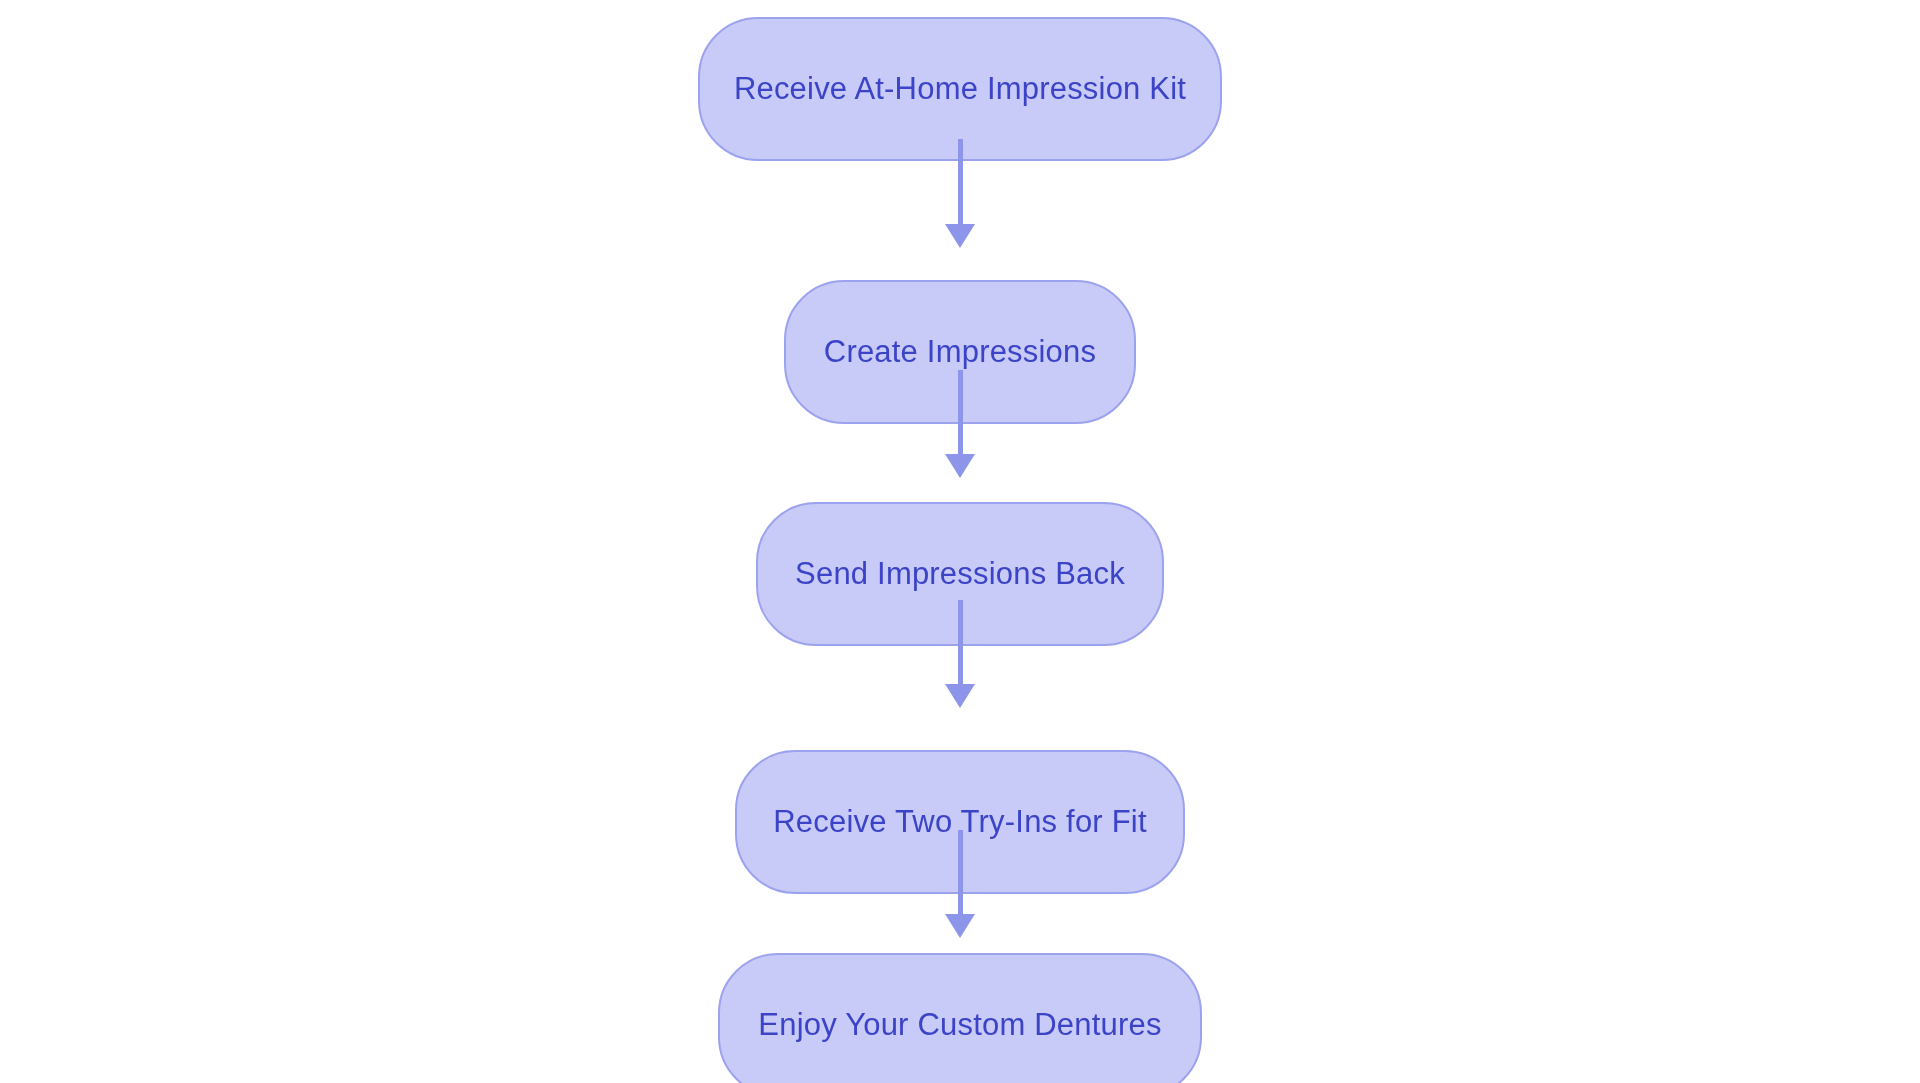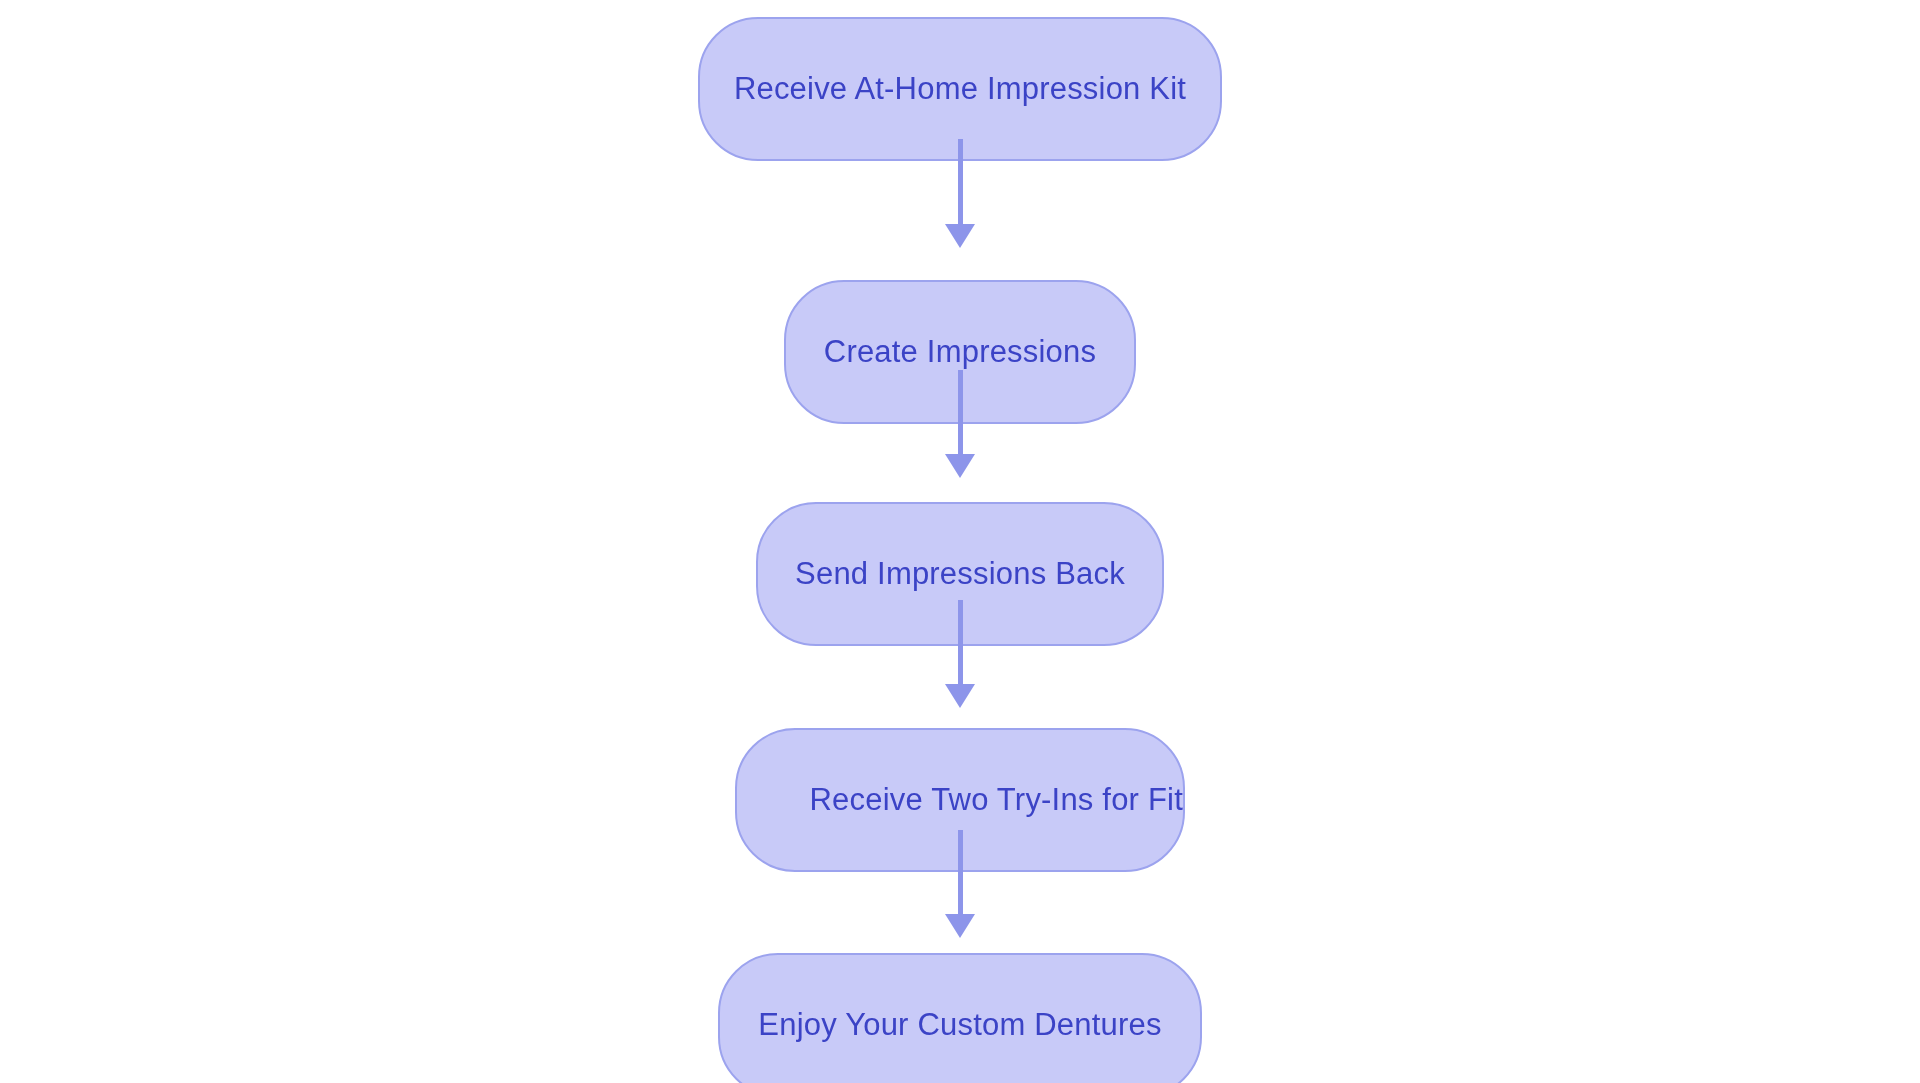--- a/index.html
+++ b/index.html
@@ -29,21 +29,21 @@
     letter-spacing: 0.2px;
     display: flex;
     align-items: center;
     justify-content: center;
     white-space: nowrap;
     box-sizing: border-box;
   }
   .n1 { top: 17px;  width: 524px; }
   .n2 { top: 248px; width: 352px; margin-top: 32px; }
   .n3 { top: 502px; width: 408px; }
-  .n4 { top: 728px; width: 450px; justify-content: flex-end; }
+  .n4 { top: 750px; width: 450px; }
   .n5 { top: 938px; width: 484px; margin-top: 15px; }
 
   .arrow {
     position: absolute;
     left: 50%;
     transform: translateX(-50%);
     width: 30px;
     display: flex;
     flex-direction: column;
     align-items: center;

